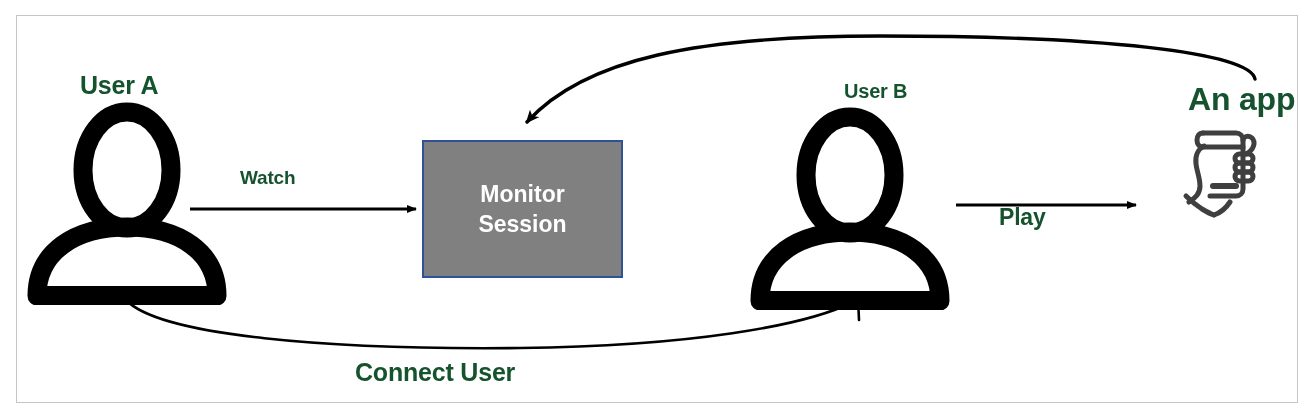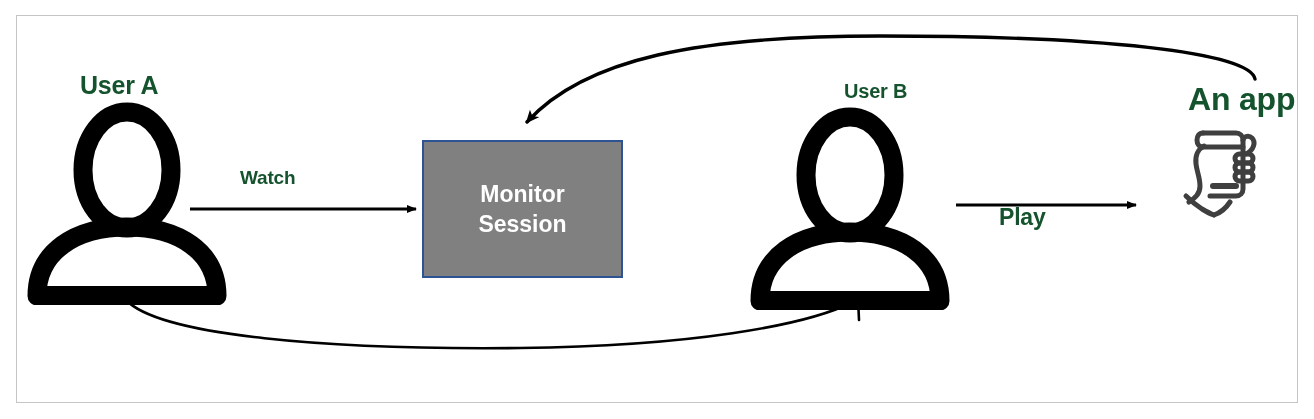--- a/index.html
+++ b/index.html
@@ -177,14 +177,15 @@
   <div id="monitor-box">
     <div id="monitor-box-text">Monitor
 Session</div>
   </div>
 
   <div class="label" id="label-user-a">User A</div>
   <div class="label" id="label-user-b">User B</div>
   <div class="label" id="label-an-app">An app</div>
   <div class="label" id="label-watch">Watch</div>
   <div class="label" id="label-play">Play</div>
+  <div class="label" id="label-connect-user">Connect User</div>
 
 </div>
 
 </body></html>

